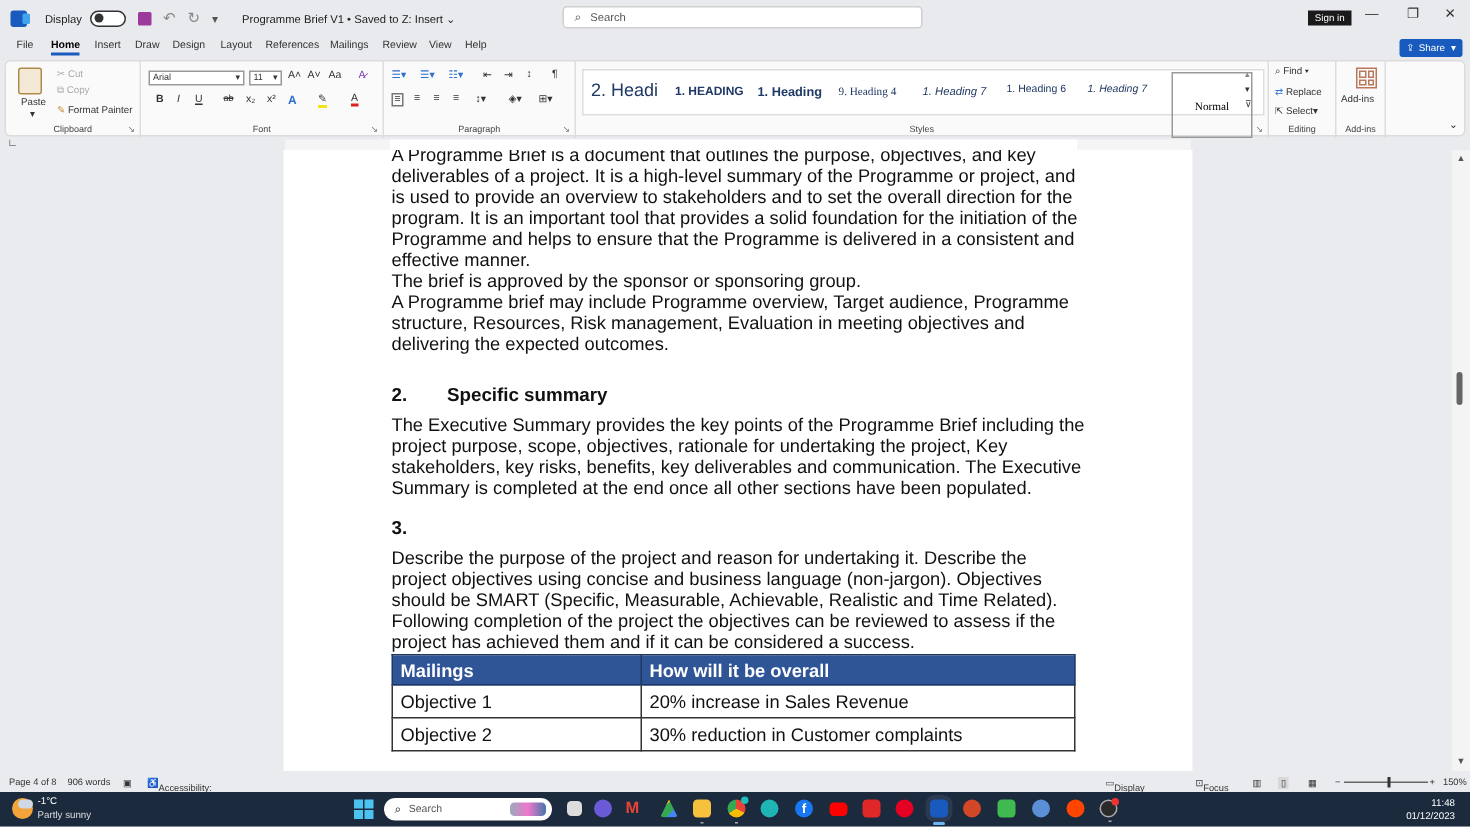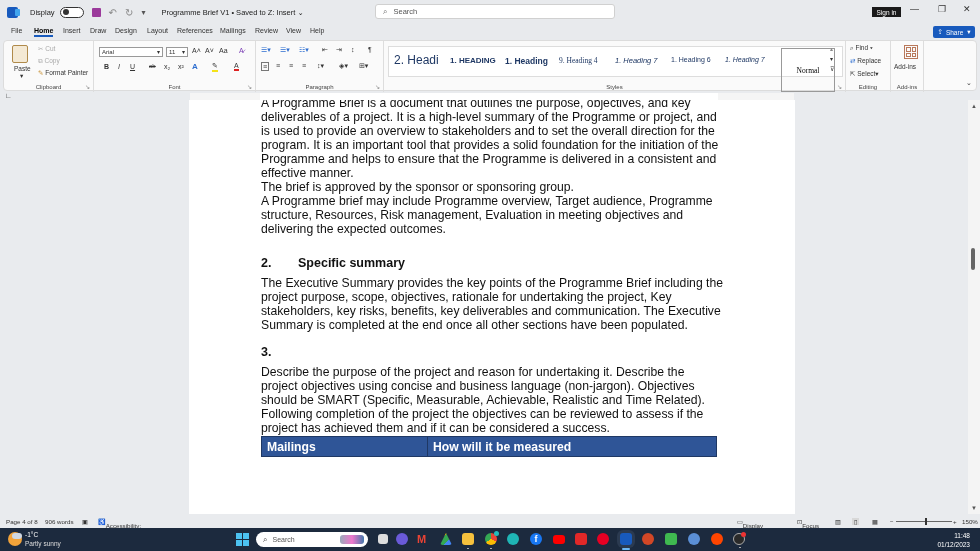--- a/index.html
+++ b/index.html
@@ -233,21 +233,29 @@
 
       <div class="h">
         <span class="num">3.</span>
       </div>
       <p>Describe the purpose of the project and reason for undertaking it. Describe the project objectives using concise and business language (non-jargon). Objectives should be SMART (Specific, Measurable, Achievable, Realistic and Time Related). Following completion of the project the objectives can be reviewed to assess if the project has achieved them and if it can be considered a success.</p>
 
       <table class="obj-table">
         <tbody>
             <tr>
           <th class="c1">Mailings</th>
-          <th>How will it be measured</th>
+          <th>How will it be overall</th>
+        </tr>
+        <tr>
+          <td class="c1">Objective 1</td>
+          <td>20% increase in Sales Revenue</td>
+        </tr>
+        <tr>
+          <td class="c1">Objective 2</td>
+          <td>30% reduction in Customer complaints</td>
         </tr>
       </tbody>
         </table>
     </div>
   </div>
 </div>
 <div class="vscroll">
   <span class="up">▲</span>
   <div class="thumb"></div>
   <span class="down">▼</span>

